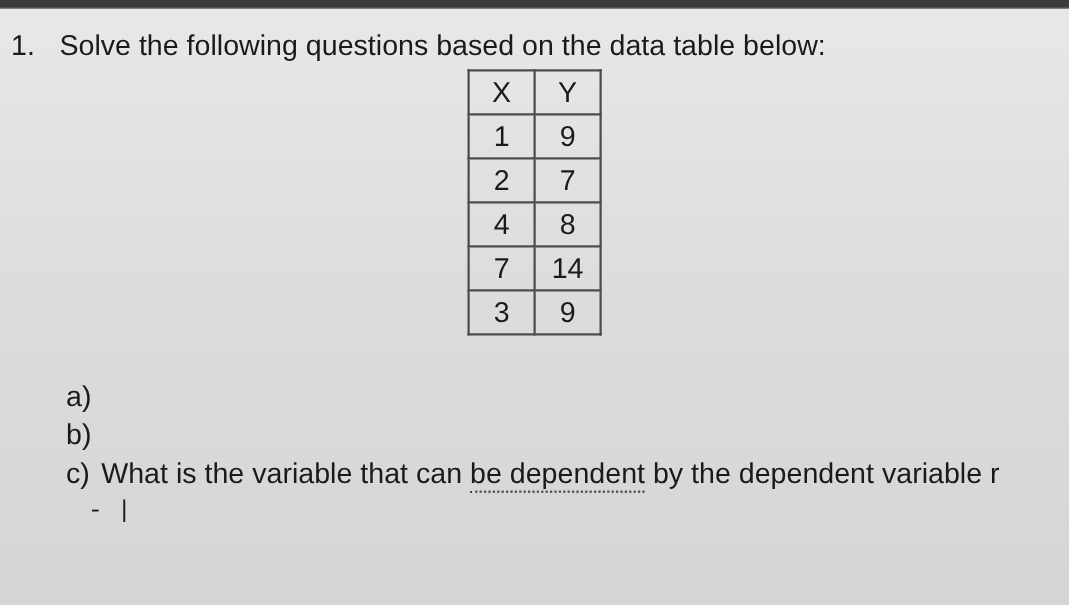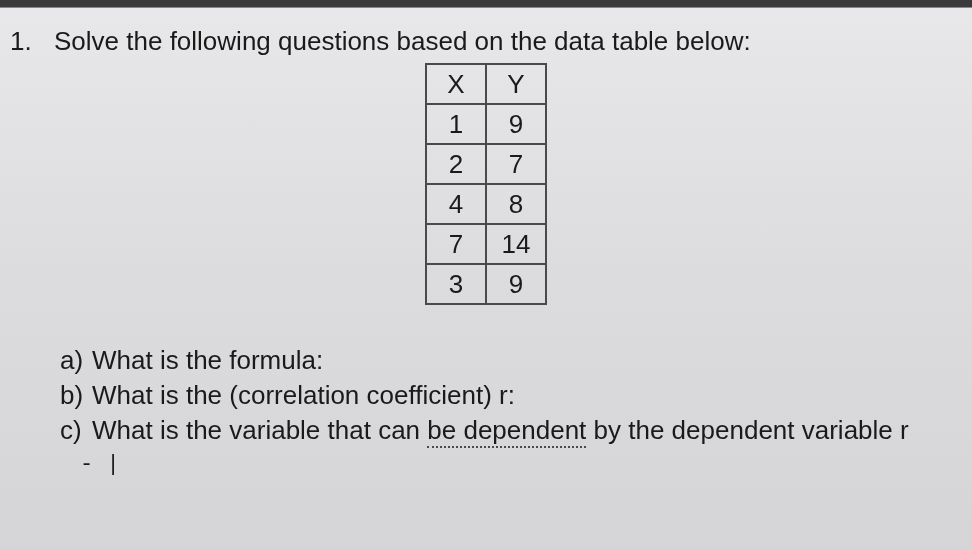--- a/index.html
+++ b/index.html
@@ -122,25 +122,23 @@
         <td class="col-x">3</td>
         <td class="col-y">9</td>
       </tr>
     </tbody>
       </table>
   </div>
 
   <div class="sub-questions">
     <div class="sub-line">
       <span class="sub-letter">a)</span>
-      <span>What is the formula:</span>
     </div>
     <div class="sub-line">
       <span class="sub-letter">b)</span>
-      <span>What is the (correlation coefficient) r:</span>
     </div>
     <div class="sub-line">
       <span class="sub-letter">c)</span>
       <span>
         <span>What is the variable that can </span><span class="underline-dotted">be dependent</span><span> by the dependent variable r</span>
       </span>
     </div>
   </div>
 
   <div class="trailing">- |</div>

